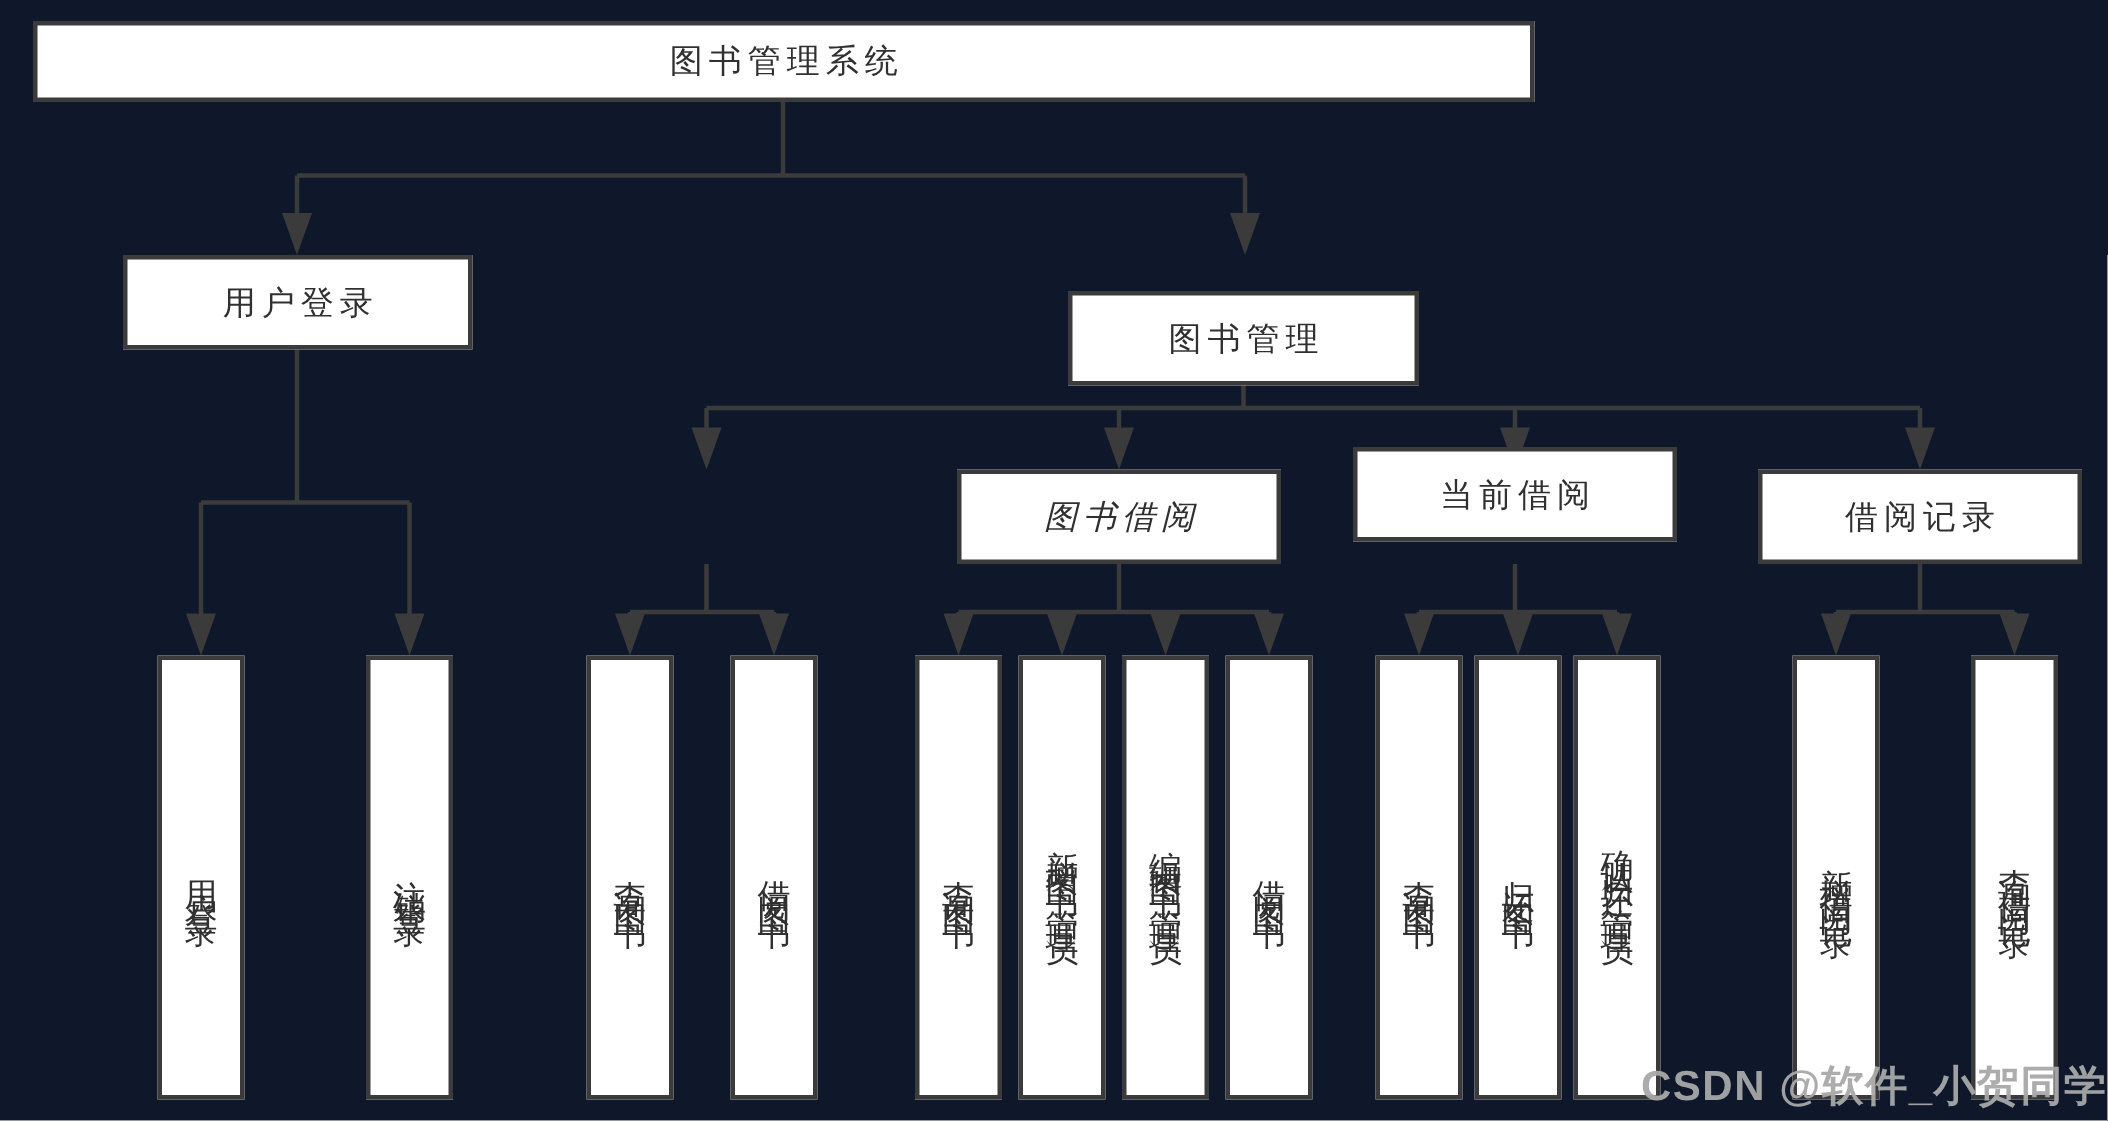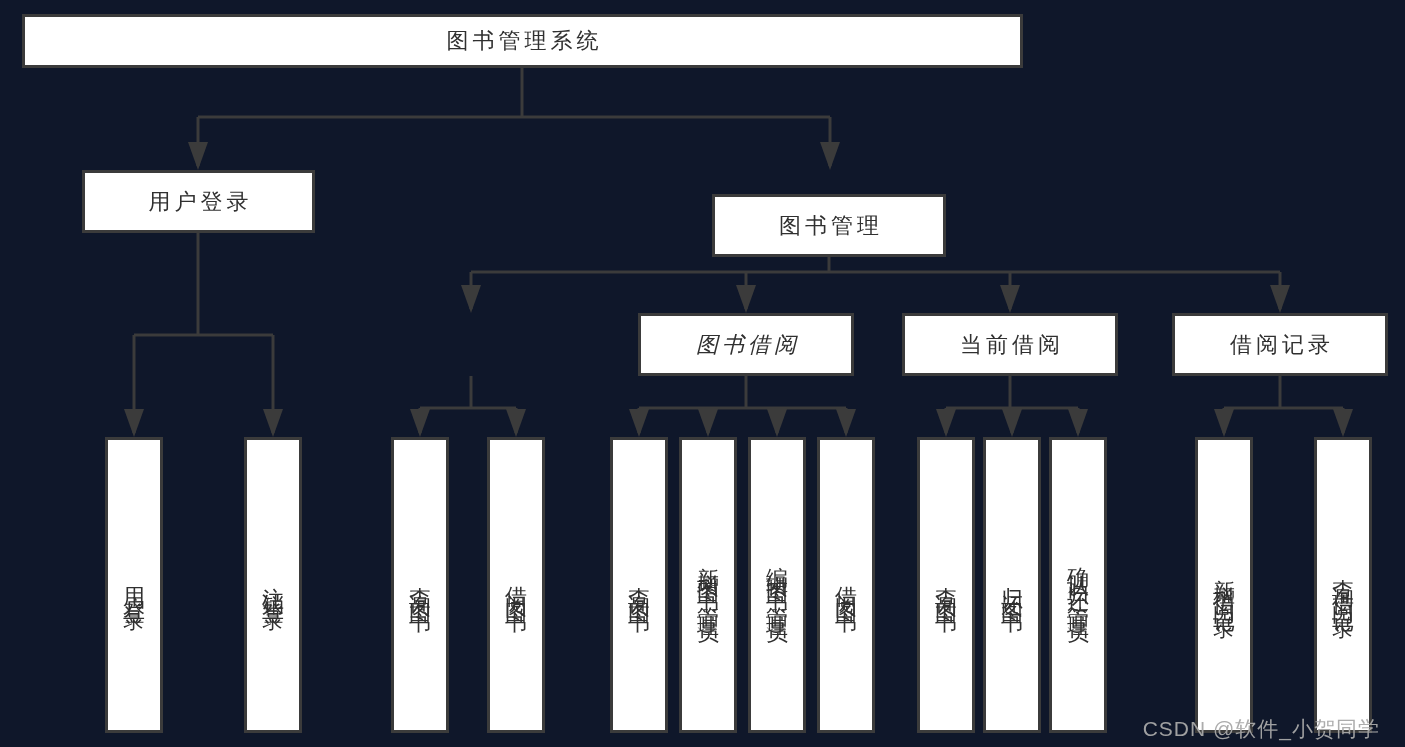--- a/index.html
+++ b/index.html
@@ -52,27 +52,28 @@
     writing-mode: vertical-rl;
     text-orientation: mixed;
     font-size: 22px;
     letter-spacing: 8px;
     color: #303030;
     line-height: 1;
     white-space: nowrap;
   }
   .watermark {
     position: absolute;
-    right: 25px;
+    right: 0;
     bottom: 4px;
-    font-size: 21px;
+    font-size: 28px;
     color: rgba(168, 168, 168, 0.95);
     letter-spacing: 1px;
     z-index: 5;
     white-space: nowrap;
+    font-weight: bold;
   }
 </style>
 </head>
 <body>
 
 <div class="stage">
 
   <svg class="connectors" viewBox="0 0 1405 747" aria-hidden="true">
 
     <path d="M522 68 V117 M198 117 H830 M198 117 V166 M830 117 V166"></path>
@@ -115,21 +116,21 @@
   <div class="node" style="left:82px; top:170px; width:233px; height:63px;">
     <span class="hlabel">用户登录</span>
   </div>
   <div class="node" style="left:712px; top:170px; width:234px; height:63px;margin-top:24px;">
     <span class="hlabel">图书管理</span>
   </div>
 
   <div class="node" style="left:638px; top:313px; width:216px; height:63px;font-style:italic;">
     <span class="hlabel">图书借阅</span>
   </div>
-  <div class="node" style="left:902px; top:313px; width:216px; height:63px;">
+  <div class="node" style="left:902px; top:298px; width:216px; height:63px;">
     <span class="hlabel">当前借阅</span>
   </div>
   <div class="node" style="left:1172px; top:313px; width:216px; height:63px;">
     <span class="hlabel">借阅记录</span>
   </div>
 
   <div class="node leaf" style="left:105px; top:437px; width:58px; height:296px;">
     <span class="vlabel">用户登录</span>
   </div>
   <div class="node leaf" style="left:244px; top:437px; width:58px; height:296px;">

